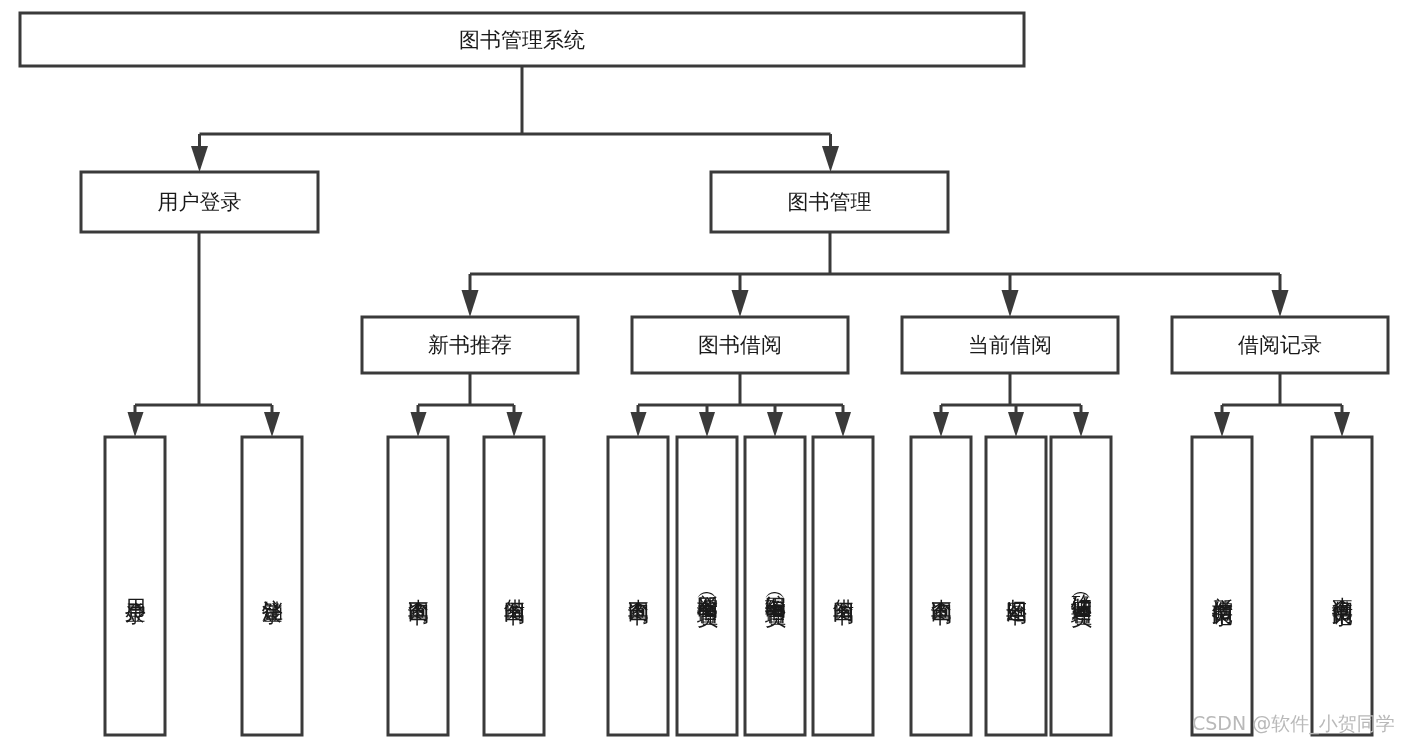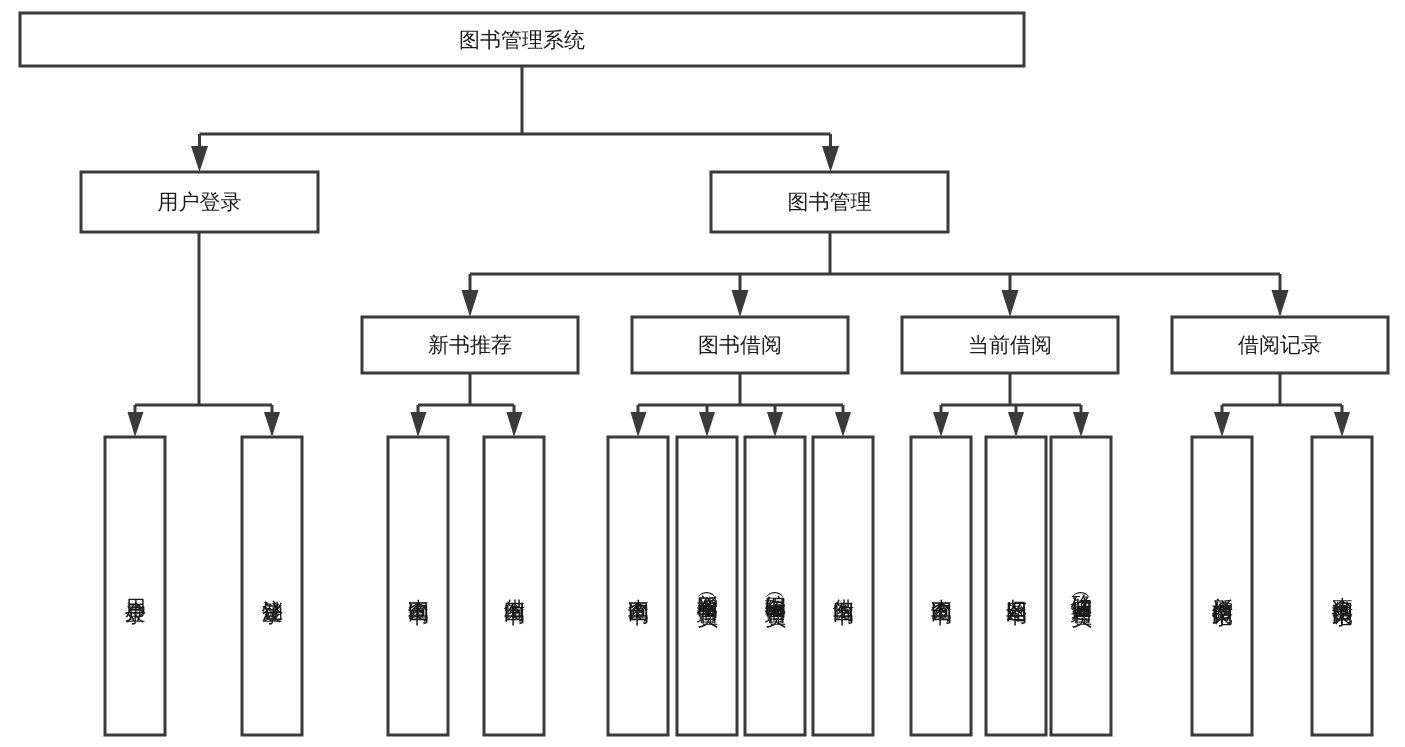--- a/index.html
+++ b/index.html
@@ -210,14 +210,15 @@
   <div class="leaf-label" style="left:608px; top:437px; width:60px; height:298px;">查询图书</div>
   <div class="leaf-label" style="left:677px; top:437px; width:60px; height:298px;">新增图书（管理员）</div>
   <div class="leaf-label" style="left:745px; top:437px; width:60px; height:298px;">编辑图书（管理员）</div>
   <div class="leaf-label" style="left:813px; top:437px; width:60px; height:298px;">借阅图书</div>
   <div class="leaf-label" style="left:911px; top:437px; width:60px; height:298px;">查询图书</div>
   <div class="leaf-label" style="left:986px; top:437px; width:60px; height:298px;">归还图书</div>
   <div class="leaf-label" style="left:1051px; top:437px; width:60px; height:298px;">确认归还（管理员）</div>
   <div class="leaf-label" style="left:1192px; top:437px; width:60px; height:298px;">新增借阅记录</div>
   <div class="leaf-label" style="left:1312px; top:437px; width:60px; height:298px;">查询借阅记录</div>
 
+  <div class="watermark">CSDN @软件_小贺同学</div>
 
 </div>
 
 </body></html>

